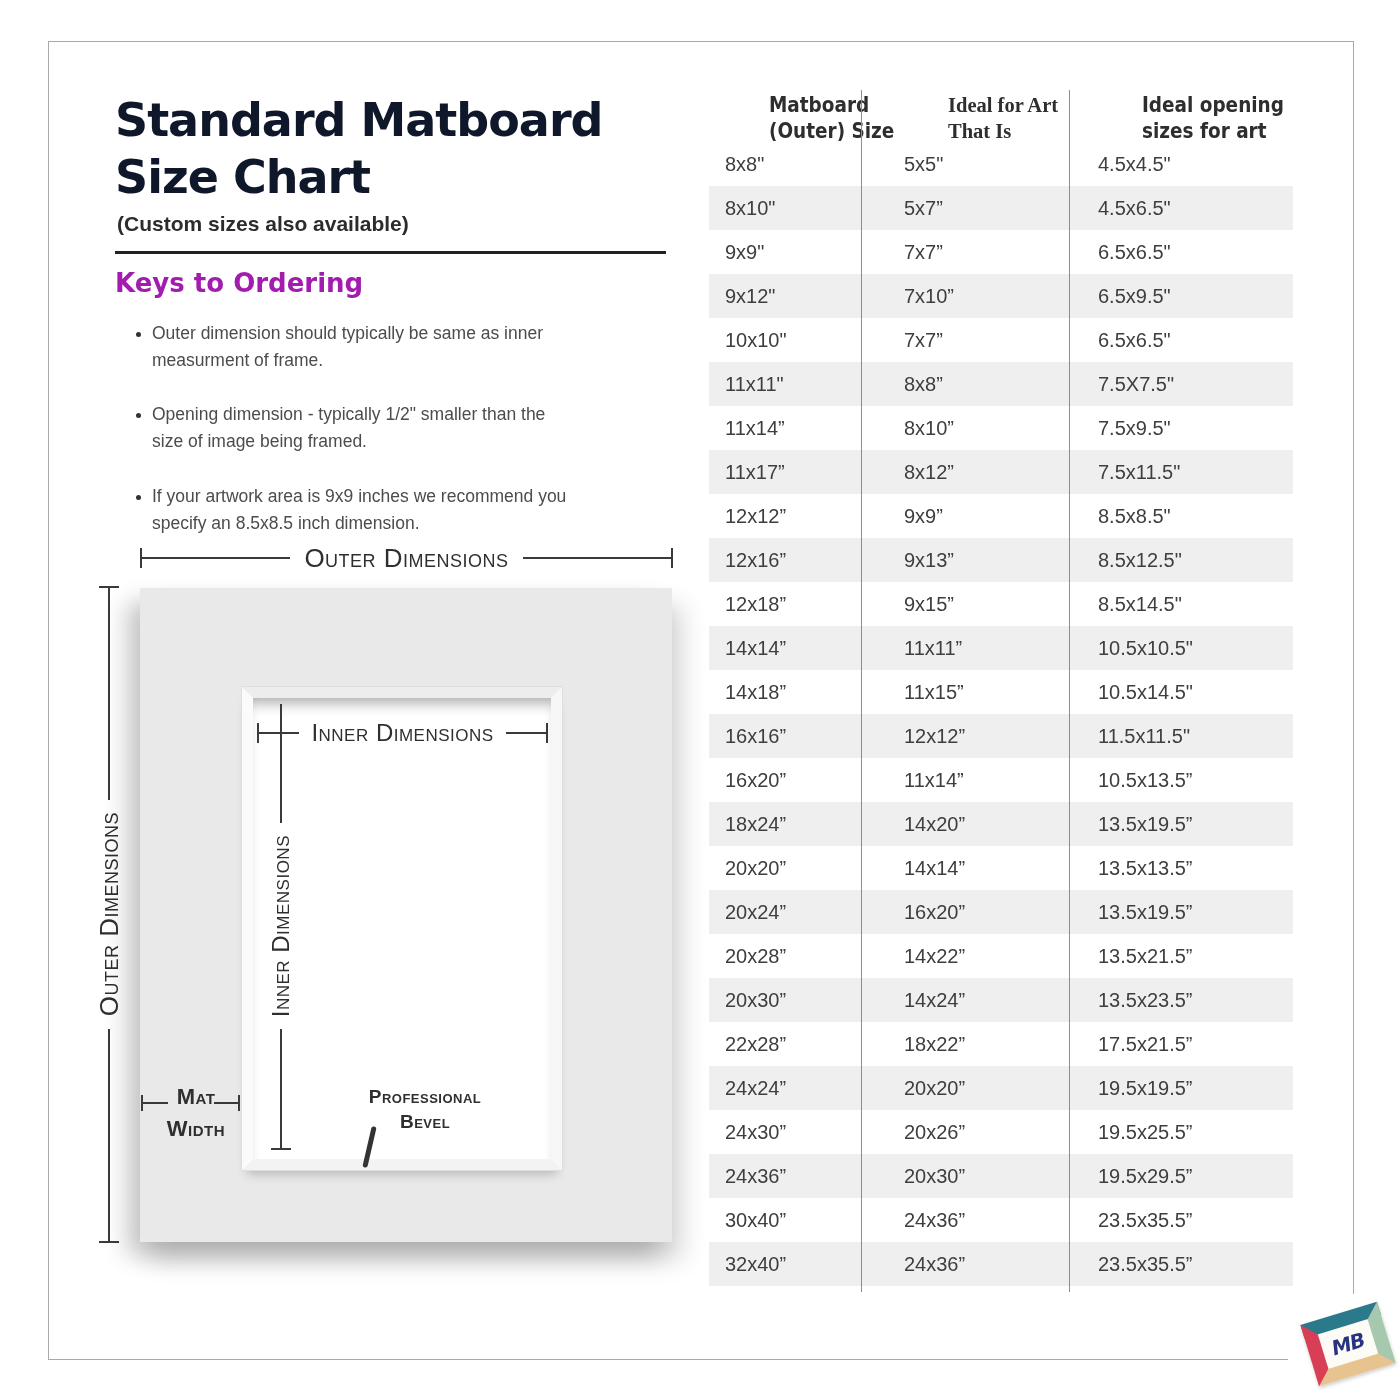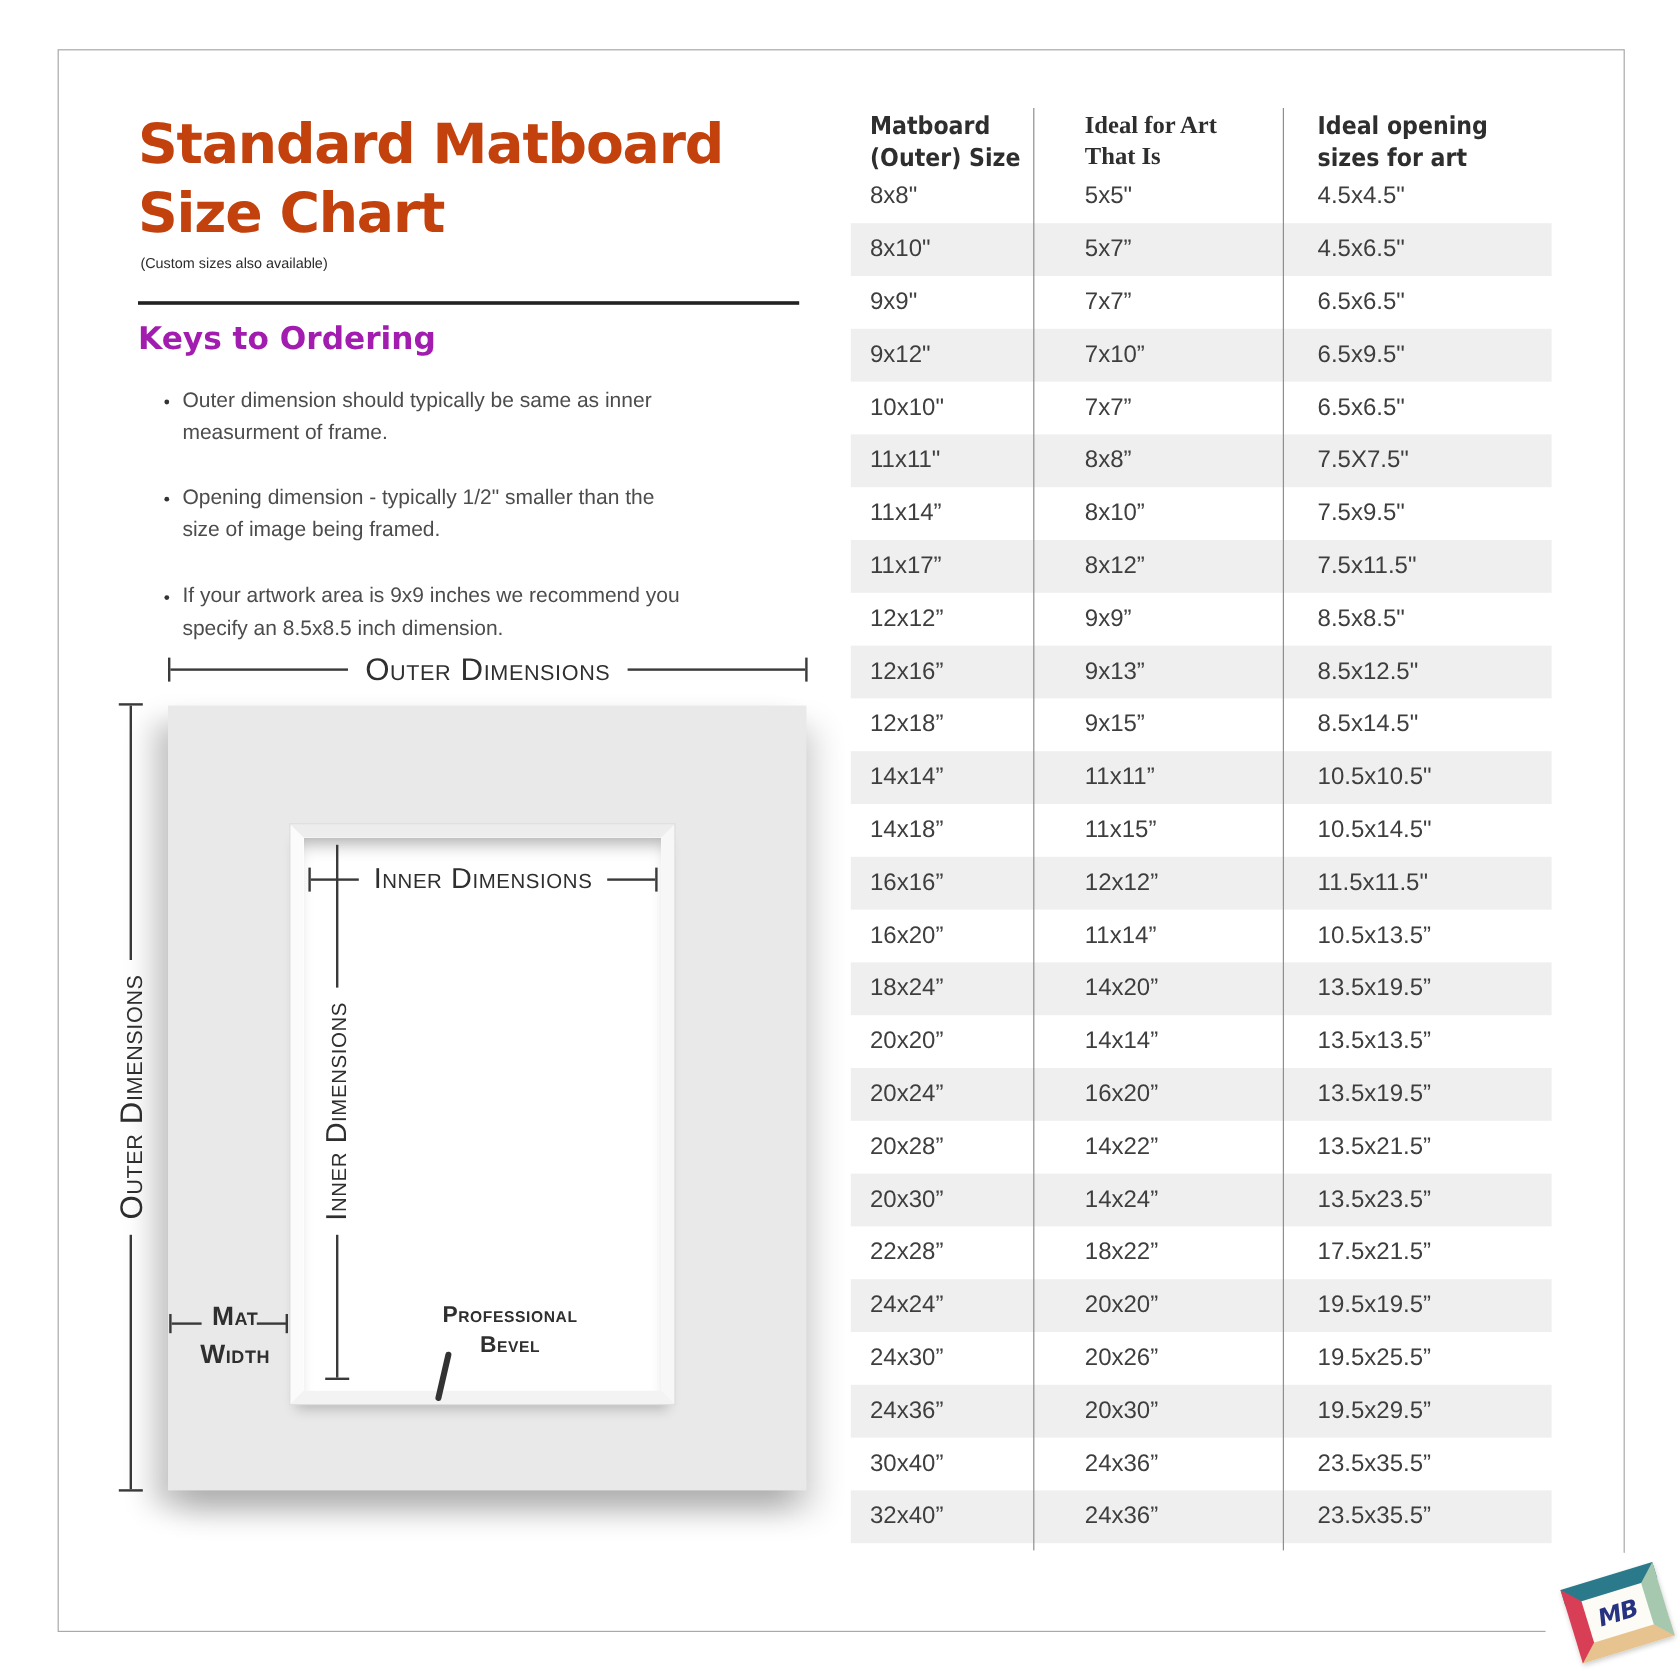--- a/index.html
+++ b/index.html
@@ -9,22 +9,22 @@
     --logo-teal:#2b7a8c; --logo-red:#d93e57; --logo-sage:#a6c8af;
     --logo-tan:#e7c48f; --logo-navy:#273380;
   }
   html,body{margin:0;padding:0;background:#fff;}
   .canvas{position:relative;width:1400px;height:1400px;background:#fff;overflow:hidden;
           font-family:"Liberation Sans",sans-serif;color:var(--ink);}
   .page-frame{position:absolute;left:48px;top:41px;width:1304px;height:1317px;
           border:1px solid var(--page-border);}
   
   .title{position:absolute;left:115px;top:92px;font-family:"DejaVu Sans",sans-serif;
-         font-weight:bold;font-size:46px;line-height:1.24;letter-spacing:-1px;color:#c2410c;}
-  .subtitle{position:absolute;left:117px;top:212px;font-weight:normal;font-size:12px;color:#2c2c2c;}
+         font-weight:bold;font-size:46px;line-height:1.24;letter-spacing:-1px;color:#0f172a;}
+  .subtitle{position:absolute;left:117px;top:212px;font-weight:bold;font-size:21px;color:#2c2c2c;}
   .divider{position:absolute;left:115px;top:251px;width:551px;height:3px;background:#222;}
   .keys-heading{position:absolute;left:115px;top:268px;font-family:"DejaVu Sans",sans-serif;
          font-weight:bold;font-size:26px;color:#a21caf;}
   .bullets{position:absolute;left:122px;top:308px;width:420px;margin:12px;padding:0 0 0 18px;}
   .bullets li{font-size:17.5px;line-height:1.55;color:var(--body-text);margin-bottom:27px;}
   .bullets li::marker{color:#333;font-size:15px;}
   
   .measure-h{position:absolute;display:flex;align-items:center;height:24px;}
   .measure-h .tick{width:2px;height:20px;background:var(--line);}
   .measure-h .mline{flex:1;height:2px;background:var(--line);}
@@ -47,21 +47,21 @@
        font-weight:bold;font-variant:small-caps;letter-spacing:.5px;color:#2f2f2f;
        font-size:19px;line-height:1.32;}
   .bevel-slash{position:absolute;left:367px;top:1126px;width:5px;height:42px;background:#333;
        border-radius:3px;transform:rotate(13deg);}
   
   .size-table{position:absolute;left:709px;top:90px;width:584px;height:1202px;}
   .size-table .vrule{position:absolute;top:0;width:1px;height:1202px;background:var(--rule);z-index:3;}
   .vrule.r1{left:152px;} .vrule.r2{left:360px;}
   .thead{position:absolute;top:0;left:0;width:100%;height:52px;z-index:2;}
   .thcol{position:absolute;top:2px;font-weight:bold;font-size:20.5px;line-height:1.28;color:#2e2e2e;
-       font-family:"DejaVu Sans",sans-serif;font-stretch:condensed;}
+       font-family:"DejaVu Sans",sans-serif;font-stretch:condensed;margin-left:44px;}
   .thcol.h0{left:16px;} .thcol.h1{left:195px;font-family:Liberation Serif, serif;} .thcol.h2{left:389px;}
   .trows{position:absolute;top:52px;left:0;width:100%;z-index:1;}
   .trow{position:relative;height:44px;}
   .trow.shade{background:var(--band);}
   .tcell{position:absolute;top:50%;transform:translateY(-50%);font-size:20px;color:var(--table-text);}
   .tcell.c0{left:16px;} .tcell.c1{left:195px;} .tcell.c2{left:389px;}
   
   .logo-backing{position:absolute;left:1288px;top:1294px;width:112px;height:106px;background:#fff;}
   .logo{position:absolute;left:1308px;top:1312px;width:80px;height:64px;transform:rotate(-17deg);
        border:14px solid;border-top-color:var(--logo-teal);border-left-color:var(--logo-red);

